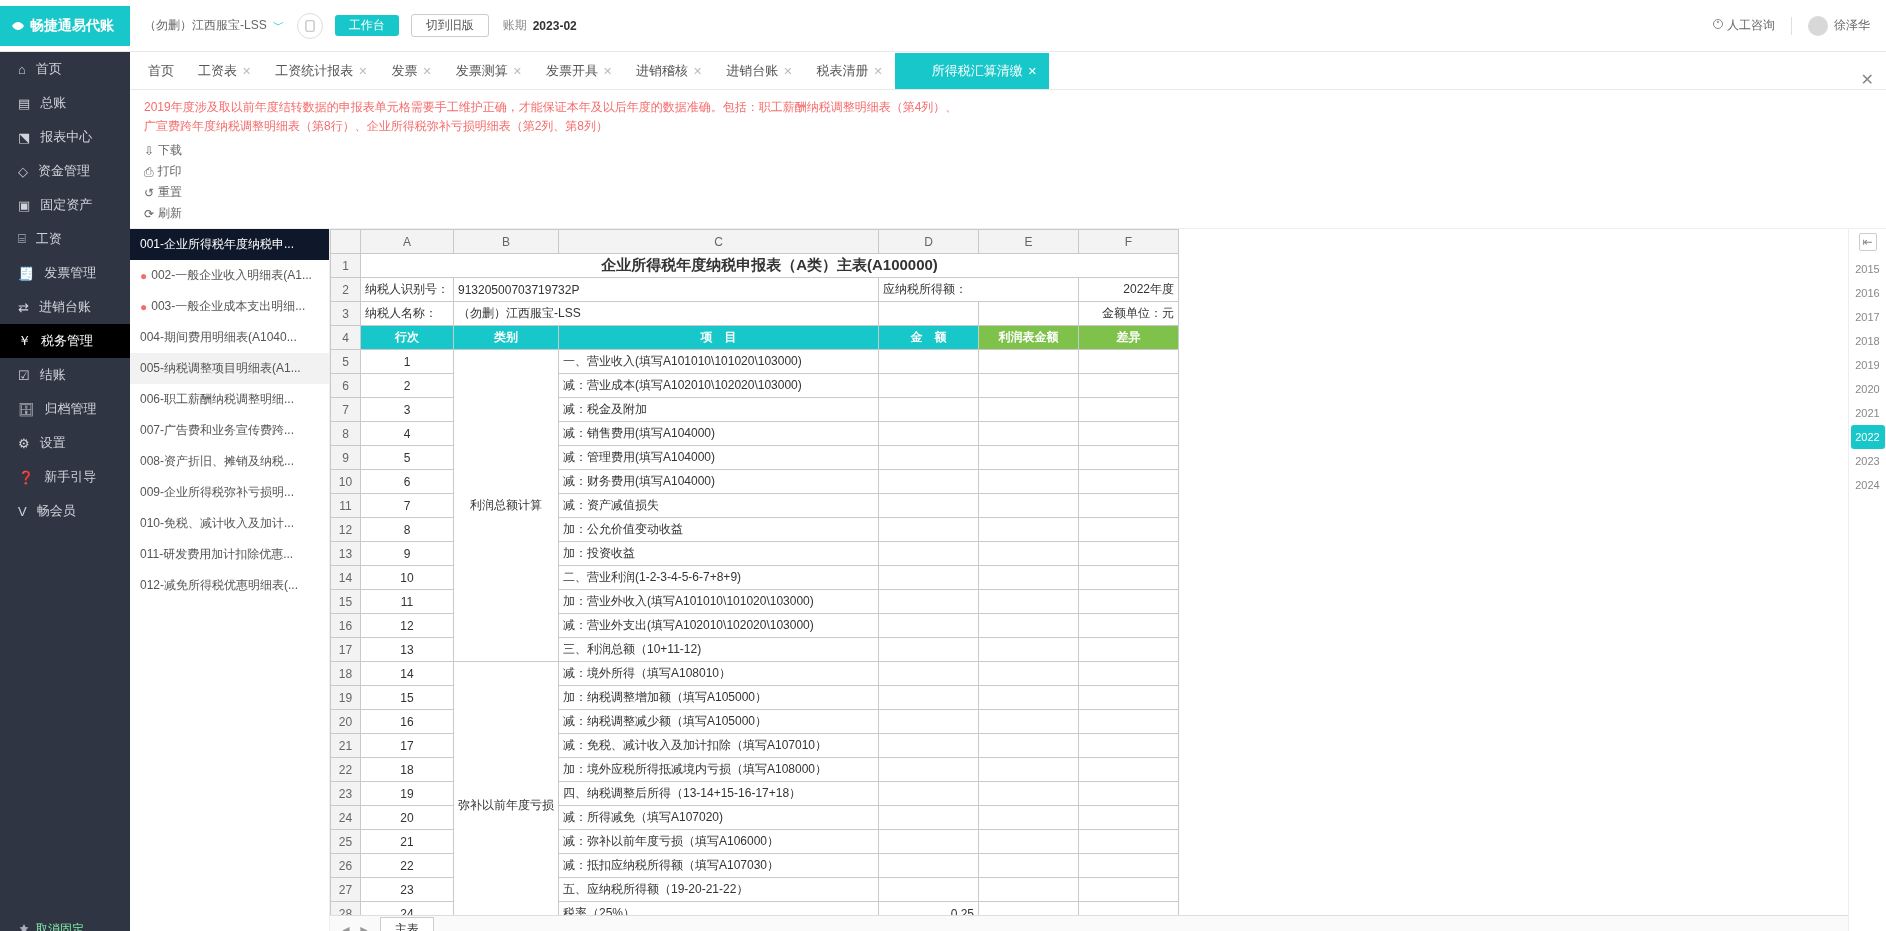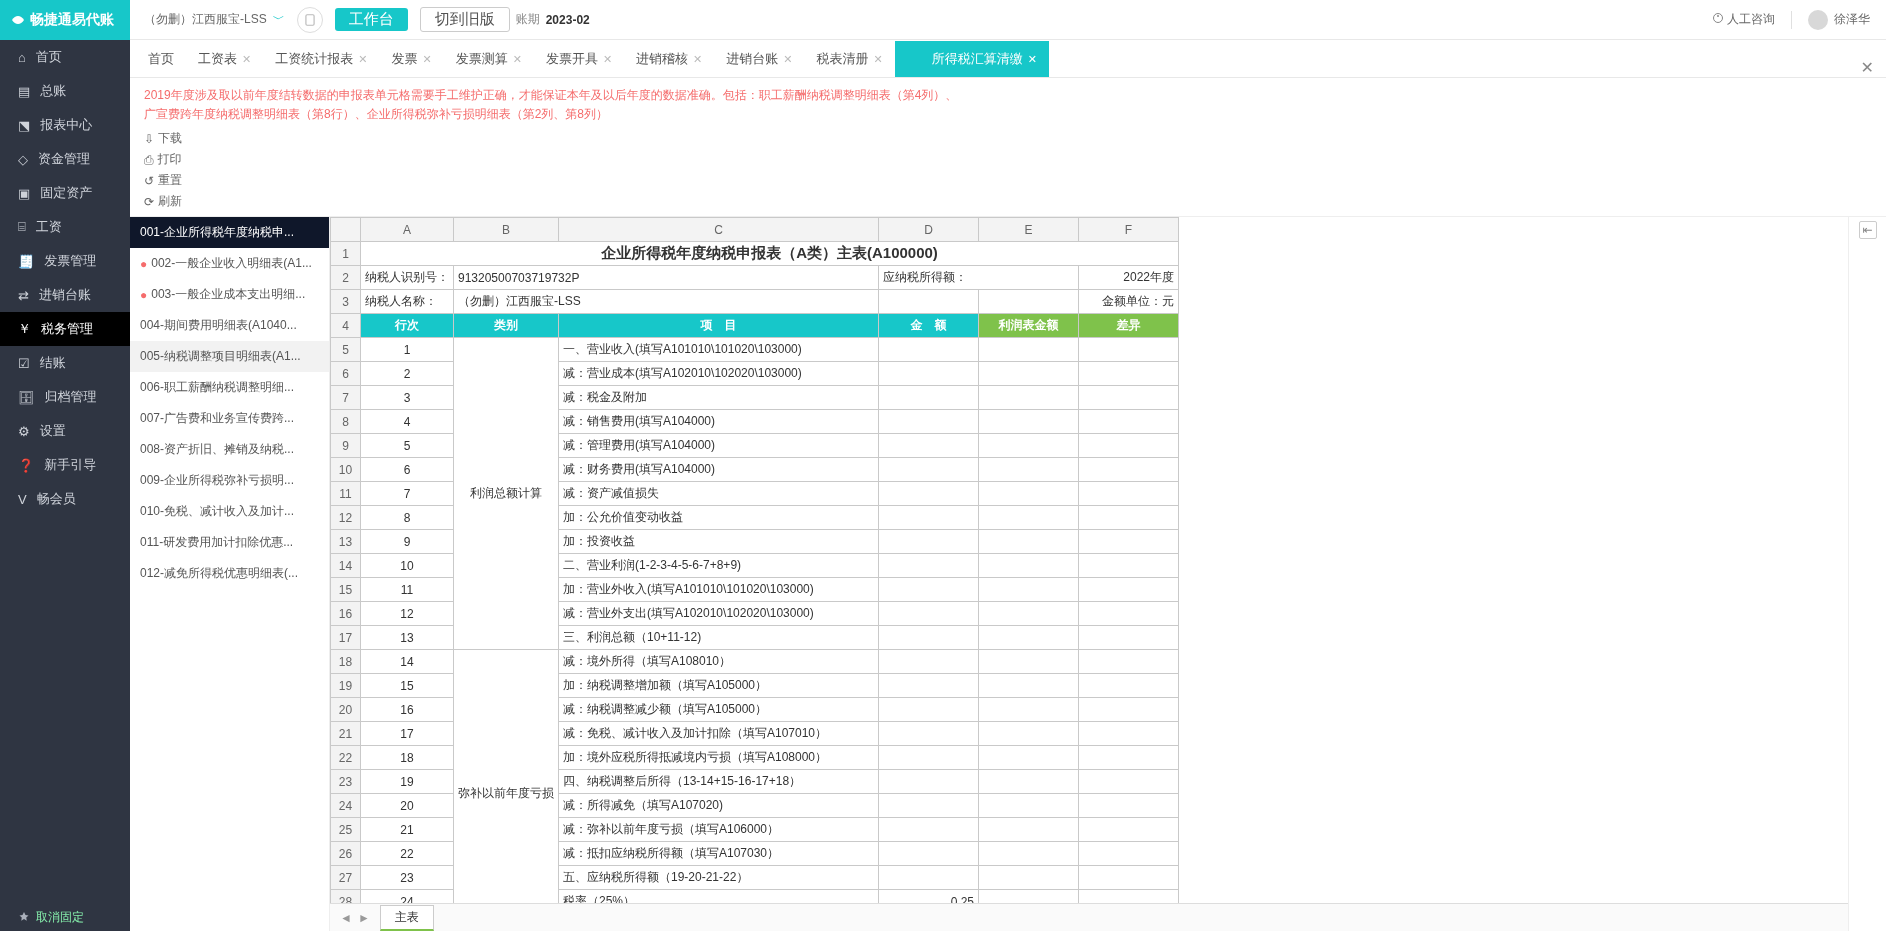--- a/index.html
+++ b/index.html
@@ -1,25 +1,25 @@
 <!DOCTYPE html>
 <html><head>
 <meta charset="utf-8">
 <style>
 * { margin:0; padding:0; box-sizing:border-box; font-family:"Microsoft YaHei",Arial,sans-serif; }
 body { font-size:12px; color:#333; background:#fff; overflow:hidden; }
-.topbar { height:40px; background:#fff; border-bottom:1px solid #e8e8e8; display:flex; align-items:center; padding-right:16px; }
+.topbar { height:52px; background:#fff; border-bottom:1px solid #e8e8e8; display:flex; align-items:center; padding-right:16px; }
 .brand { width:130px; height:40px; background:#17c7c9; color:#fff; display:flex; align-items:center; padding-left:10px; font-size:14px; font-weight:bold; }
 .brand svg { margin-right:4px; }
 .company-sel { margin-left:14px; color:#666; display:flex; align-items:center; gap:6px; }
 .company-sel .chev { color:#17c7c9; }
-.tb-btn { padding:2px 14px; border-radius:3px; font-size:15px; cursor:pointer; margin-left:12px; }
+.tb-btn { padding:2px 14px; border-radius:3px; font-size:12px; cursor:pointer; margin-left:12px; }
 .tb-btn.primary { background:#17c7c9; color:#fff; }
 .tb-btn.outline { border:1px solid #ccc; color:#555; }
-.tb-period-label { margin-left:6px; color:#888; }
+.tb-period-label { margin-left:14px; color:#888; }
 .tb-period { margin-left:6px; color:#333;font-weight:bold; }
 .tb-spacer { flex:1; }
 .tb-right { display:flex; align-items:center; gap:16px; color:#666; font-size:12px; }
 .tb-right .sep { width:1px; height:18px; background:#e0e0e0; }
 .circle-icon { width:26px; height:26px; border:1px solid #ddd; border-radius:50%; display:flex; align-items:center; justify-content:center; color:#bbb; margin-left:12px; }
 
 .shell { display:flex; height:calc(100vh - 40px); }
 .sidebar { width:130px; background:#2f3542; color:#cfd3da; display:flex; flex-direction:column; }
 .sidebar .item { height:34px; display:flex; align-items:center; padding-left:18px; gap:10px; font-size:13px; cursor:pointer; }
 .sidebar .item.active { background:#000; color:#fff; }
@@ -537,17 +537,29 @@
           <div class="sheet-footer">
             <span class="arrows">
                 <span>◄</span>
                 <span>►</span>
               </span>
             <span class="sheet-tab">主表</span>
           </div>
         </div>
         <div class="year-rail">
           <div class="exp">⇤</div>
+          <div id="years">
+              <div class="y">2015</div>
+              <div class="y">2016</div>
+              <div class="y">2017</div>
+              <div class="y">2018</div>
+              <div class="y">2019</div>
+              <div class="y">2020</div>
+              <div class="y">2021</div>
+              <div class="y on">2022</div>
+              <div class="y">2023</div>
+              <div class="y">2024</div>
+            </div>
         </div>
       </div>
     </div>
   </div>
 </div>
 
 </body></html>

